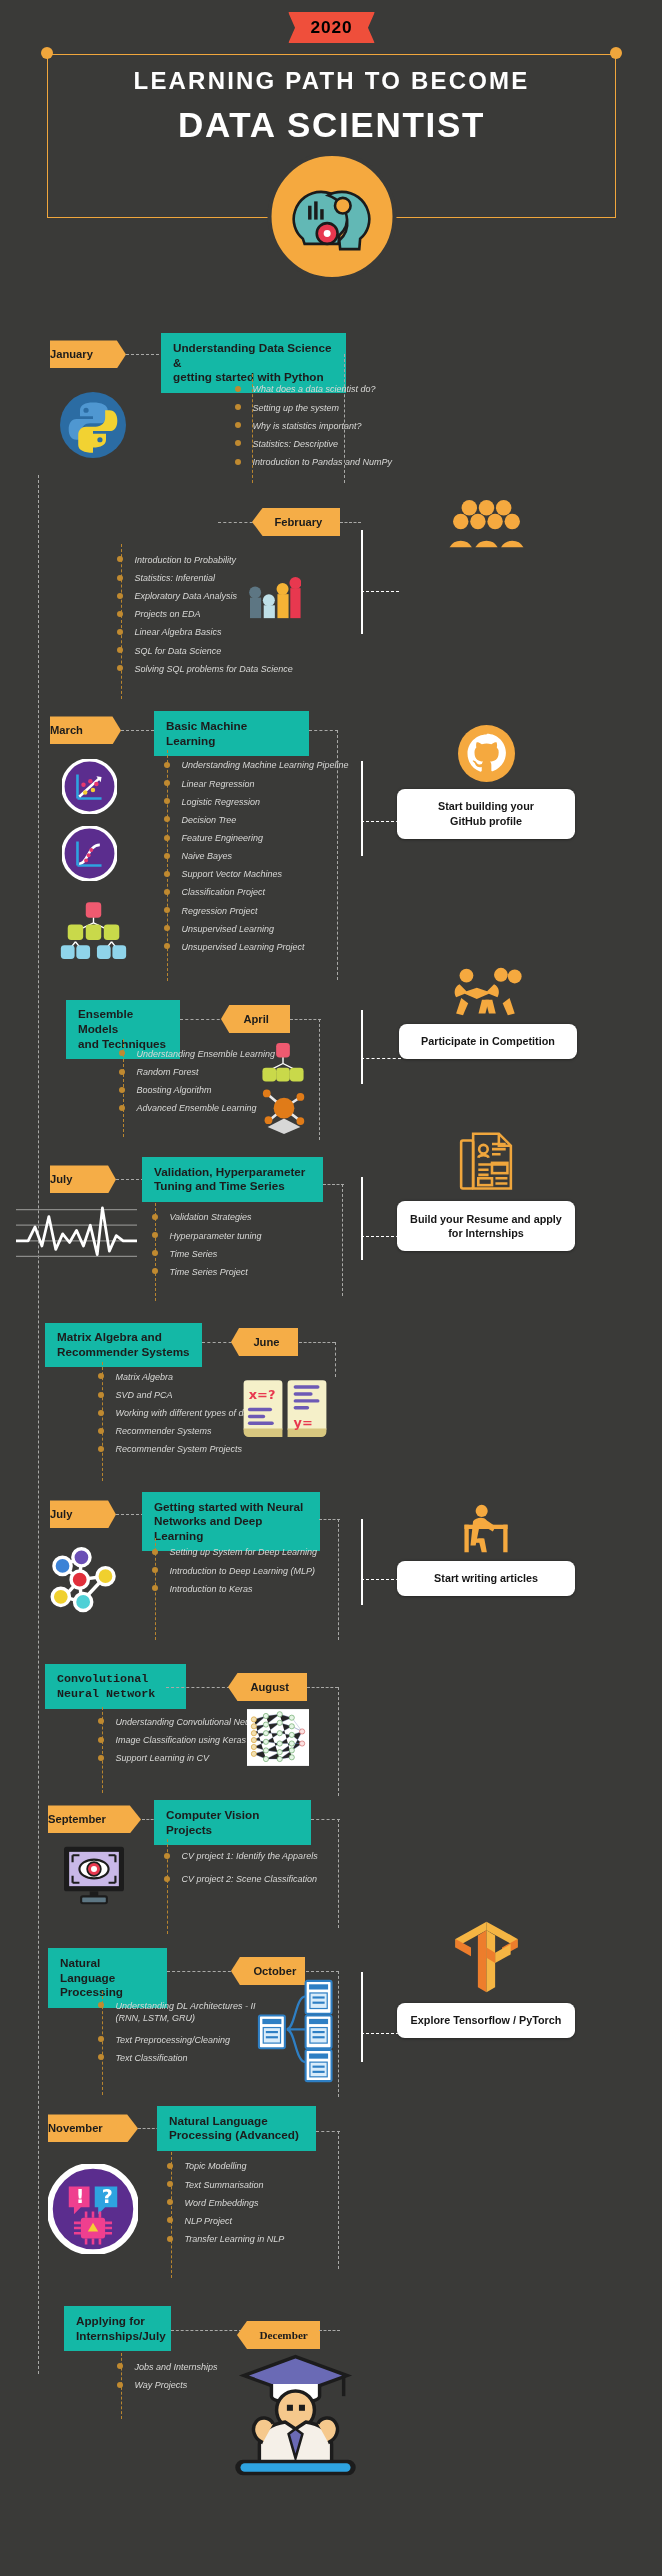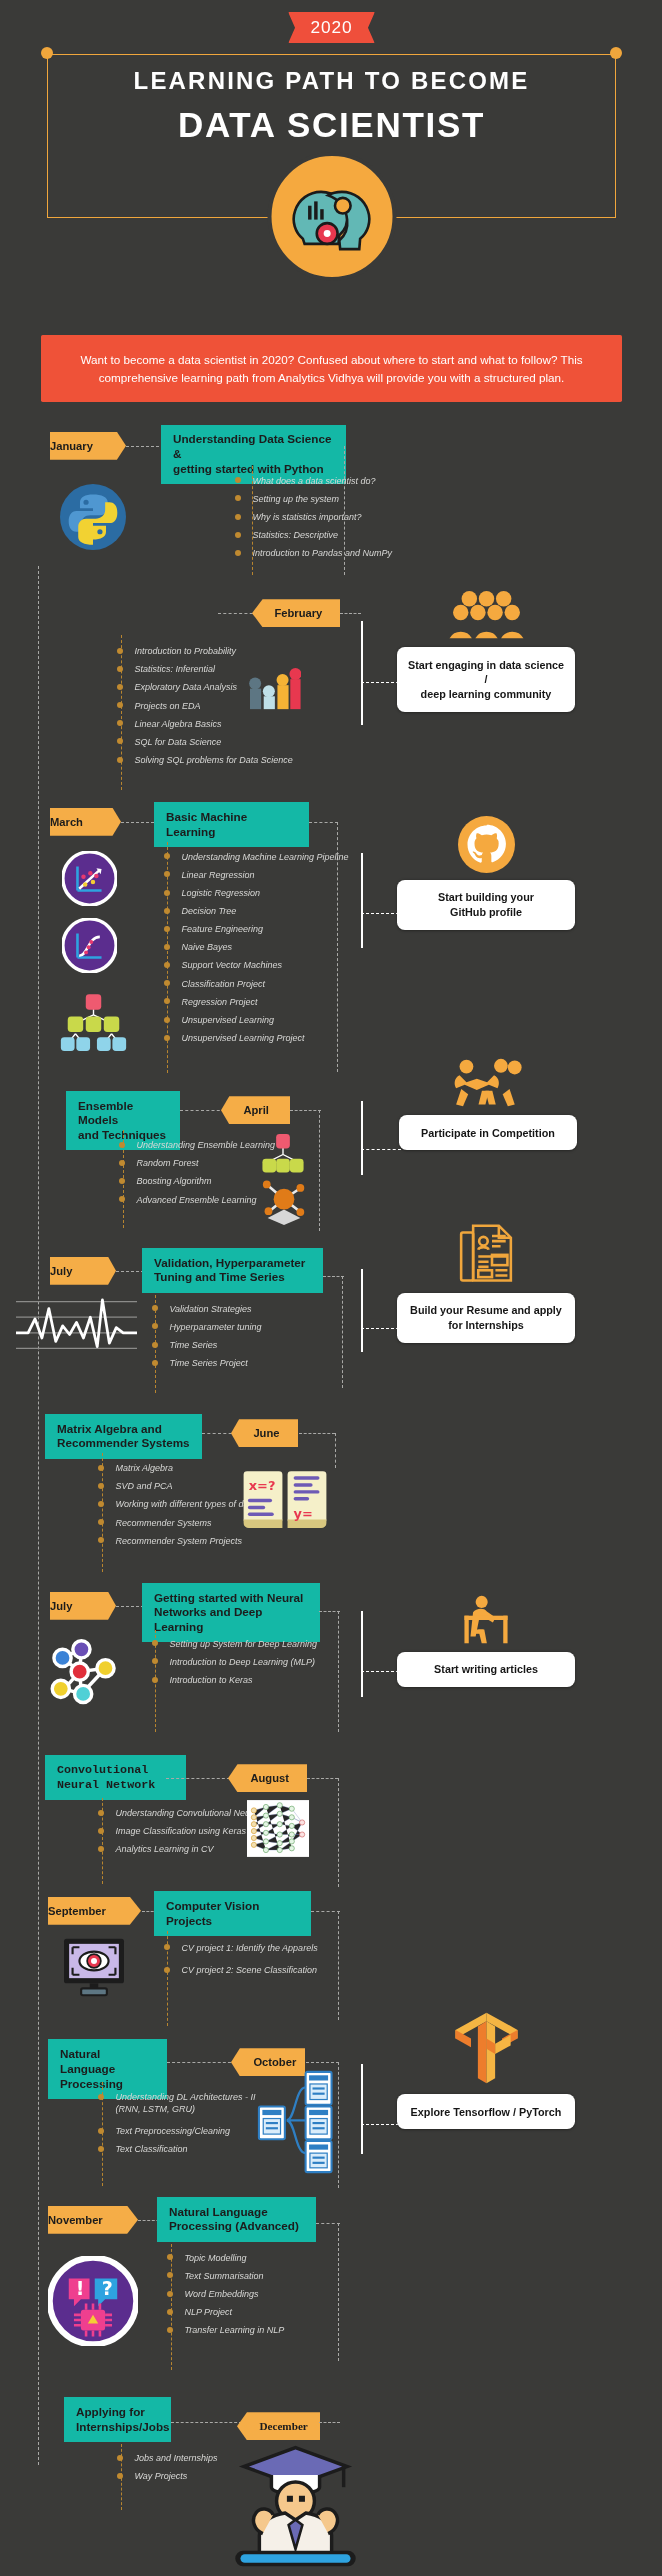--- a/index.html
+++ b/index.html
@@ -10,21 +10,21 @@
     color: #fff;
     position: relative;
     overflow-x: hidden;
   }
   .page { width: 663px; position: relative; background: #3a3a38; }
 
   
   .header { position: relative; height: 311px; }
   .year-ribbon {
     position: absolute; top: 12px; left: 50%; transform: translateX(-50%);
-    background: #ef4f3b; color: #ffffff; font-weight: normal; font-size: 17.3px;
+    background: #ef4f3b; color: #000000; font-weight: bold; font-size: 17.3px;
     padding: 5.2px 22.4px; letter-spacing: 0.9px;
     clip-path: polygon(0% 0%, 100% 0%, 92% 50%, 100% 100%, 0% 100%, 8% 50%);
   }
   .head-frame {
     position: absolute; top: 54px; left: 47px; right: 47px; height: 164px;
     border: 1.7px solid #f0a63c;
   }
   .head-dot {
     position: absolute; width: 12px; height: 12px; border-radius: 50%;
     background: #f0a63c; top: 47px;
@@ -121,21 +121,20 @@
         <rect x="26" y="40" width="4" height="16" fill="#1b1b1b"></rect>
         <rect x="33" y="35" width="4" height="21" fill="#1b1b1b"></rect>
         <rect x="40" y="44" width="4" height="12" fill="#1b1b1b"></rect>
         <circle cx="66" cy="40" r="9" fill="#f5a93f" stroke="#1b1b1b" stroke-width="3"></circle>
         <circle cx="48" cy="72" r="12" fill="#e8384f" stroke="#1b1b1b" stroke-width="3"></circle>
         <circle cx="48" cy="72" r="4" fill="#fff"></circle>
       </svg>
     </div>
   </div>
 
-  <div class="intro">Want to become a data scientist in 2020? Confused about where to start and what to follow? This comprehensive learning path from Analytics Vidhya will provide you with a structured plan.</div>
 
   <div class="body">
 
     <div class="dashv" style="left:38px; top:164px; height:1899px;"></div>
 
     <div class="row" style="height:164px;">
       <div class="chip right-arrow" style="left:50px; top:7px; width:76px;">January</div>
       <div class="dashh" style="left:126px; top:21px; width:38px;"></div>
       <div class="topicbox" style="left:161px; top:0px; width:185px; white-space:pre-line;">Understanding Data Science &amp;
 getting started with Python</div>
@@ -198,22 +197,20 @@
               <circle cx="66" cy="10" r="9" fill="#f5a93f"></circle>
             <circle cx="16" cy="26" r="9" fill="#f5a93f"></circle>
               <circle cx="36" cy="26" r="9" fill="#f5a93f"></circle>
               <circle cx="56" cy="26" r="9" fill="#f5a93f"></circle>
               <circle cx="76" cy="26" r="9" fill="#f5a93f"></circle>
             <path d="M3 56a15 15 0 0126 0z" fill="#f5a93f"></path>
               <path d="M33 56a15 15 0 0126 0z" fill="#f5a93f"></path>
               <path d="M63 56a15 15 0 0126 0z" fill="#f5a93f"></path>
           </svg>
         </div>
-        <div class="co-box" style="white-space:pre-line;">Start engaging in data science /
-deep learning community</div>
       </div>
     </div>
 
     <div class="row" style="height:285px;">
       <div class="chip right-arrow" style="left:50px; top:7px; width:71px;">March</div>
       <div class="dashh" style="left:121px; top:21px; width:33px;"></div>
       <div class="topicbox" style="left:154px; top:1.7px; width:155px;">Basic Machine Learning</div>
       <div class="dashh" style="left:309px; top:21px; width:29px;"></div>
       <div class="dashv" style="left:337px; top:21px; height:250px;"></div>
       <div class="dashv gold" style="left:167px; top:41px; height:231px;"></div>
@@ -480,21 +477,21 @@
       <div class="topicbox" style="left:45px; top:-1.7px; width:141px; white-space:pre-line;font-family:Liberation Mono, monospace;">Convolutional
 Neural Network</div>
       <div class="dashh" style="left:166px; top:21px; width:69px;"></div>
       <div class="chip left-arrow" style="left:228px; top:7px; width:79px;">August</div>
       <div class="dashh" style="left:307px; top:21px; width:31px;"></div>
       <div class="dashv gold" style="left:102px; top:41px; height:86px;"></div>
       <div class="bullets" style="position:absolute; left:93px; top:38px; width:207px;">
         <ul>
           <li>Understanding Convolutional Neural Networks</li>
           <li>Image Classification using Keras</li>
-          <li>Analytics Learning in CV</li>
+          <li>Support Learning in CV</li>
         </ul>
       </div>
       <div style="position:absolute; left:247px; top:43px;">
         <svg width="62" height="57" viewBox="0 0 72 66">
           <rect width="72" height="66" fill="#fff"></rect>
           <g stroke="#4a5fa5" stroke-width="0.35" opacity="0.85">
             <path d="M8 12L22 8 8 20 22 18 8 28 22 28 8 36 22 38 8 44 22 48 8 52 22 58"></path>
             <path d="M22 8L38 6 22 18 38 16 22 28 38 28 22 38 38 40 22 48 38 50 22 58 38 58"></path>
             <path d="M38 6L52 10 38 16 52 20 38 28 52 30 38 40 52 40 38 50 52 48 38 58 52 56"></path>
             <path d="M52 10L64 26 52 20 64 26 52 30 64 40 52 40 64 40 52 48 64 26"></path>
@@ -661,21 +658,21 @@
           <li>Text Summarisation</li>
           <li>Word Embeddings</li>
           <li>NLP Project</li>
           <li>Transfer Learning in NLP</li>
         </ul>
       </div>
     </div>
 
     <div class="row" style="height:164px;">
       <div class="topicbox" style="left:64px; top:-1.7px; width:107px; white-space:pre-line;">Applying for
-Internships/Jobs</div>
+Internships/July</div>
       <div class="dashh" style="left:171px; top:22.4px; width:71px;"></div>
       <div class="chip left-arrow" style="left:237px; top:13px; width:83px;font-family:Liberation Serif, serif;">December</div>
       <div class="dashh" style="left:319px; top:22.4px; width:21px;"></div>
       <div class="dashv gold" style="left:121px; top:45px; height:66px;"></div>
       <div class="bullets" style="position:absolute; left:112px; top:41px; width:173px;">
         <ul>
           <li>Jobs and Internships</li>
           <li>Way Projects</li>
         </ul>
       </div>

